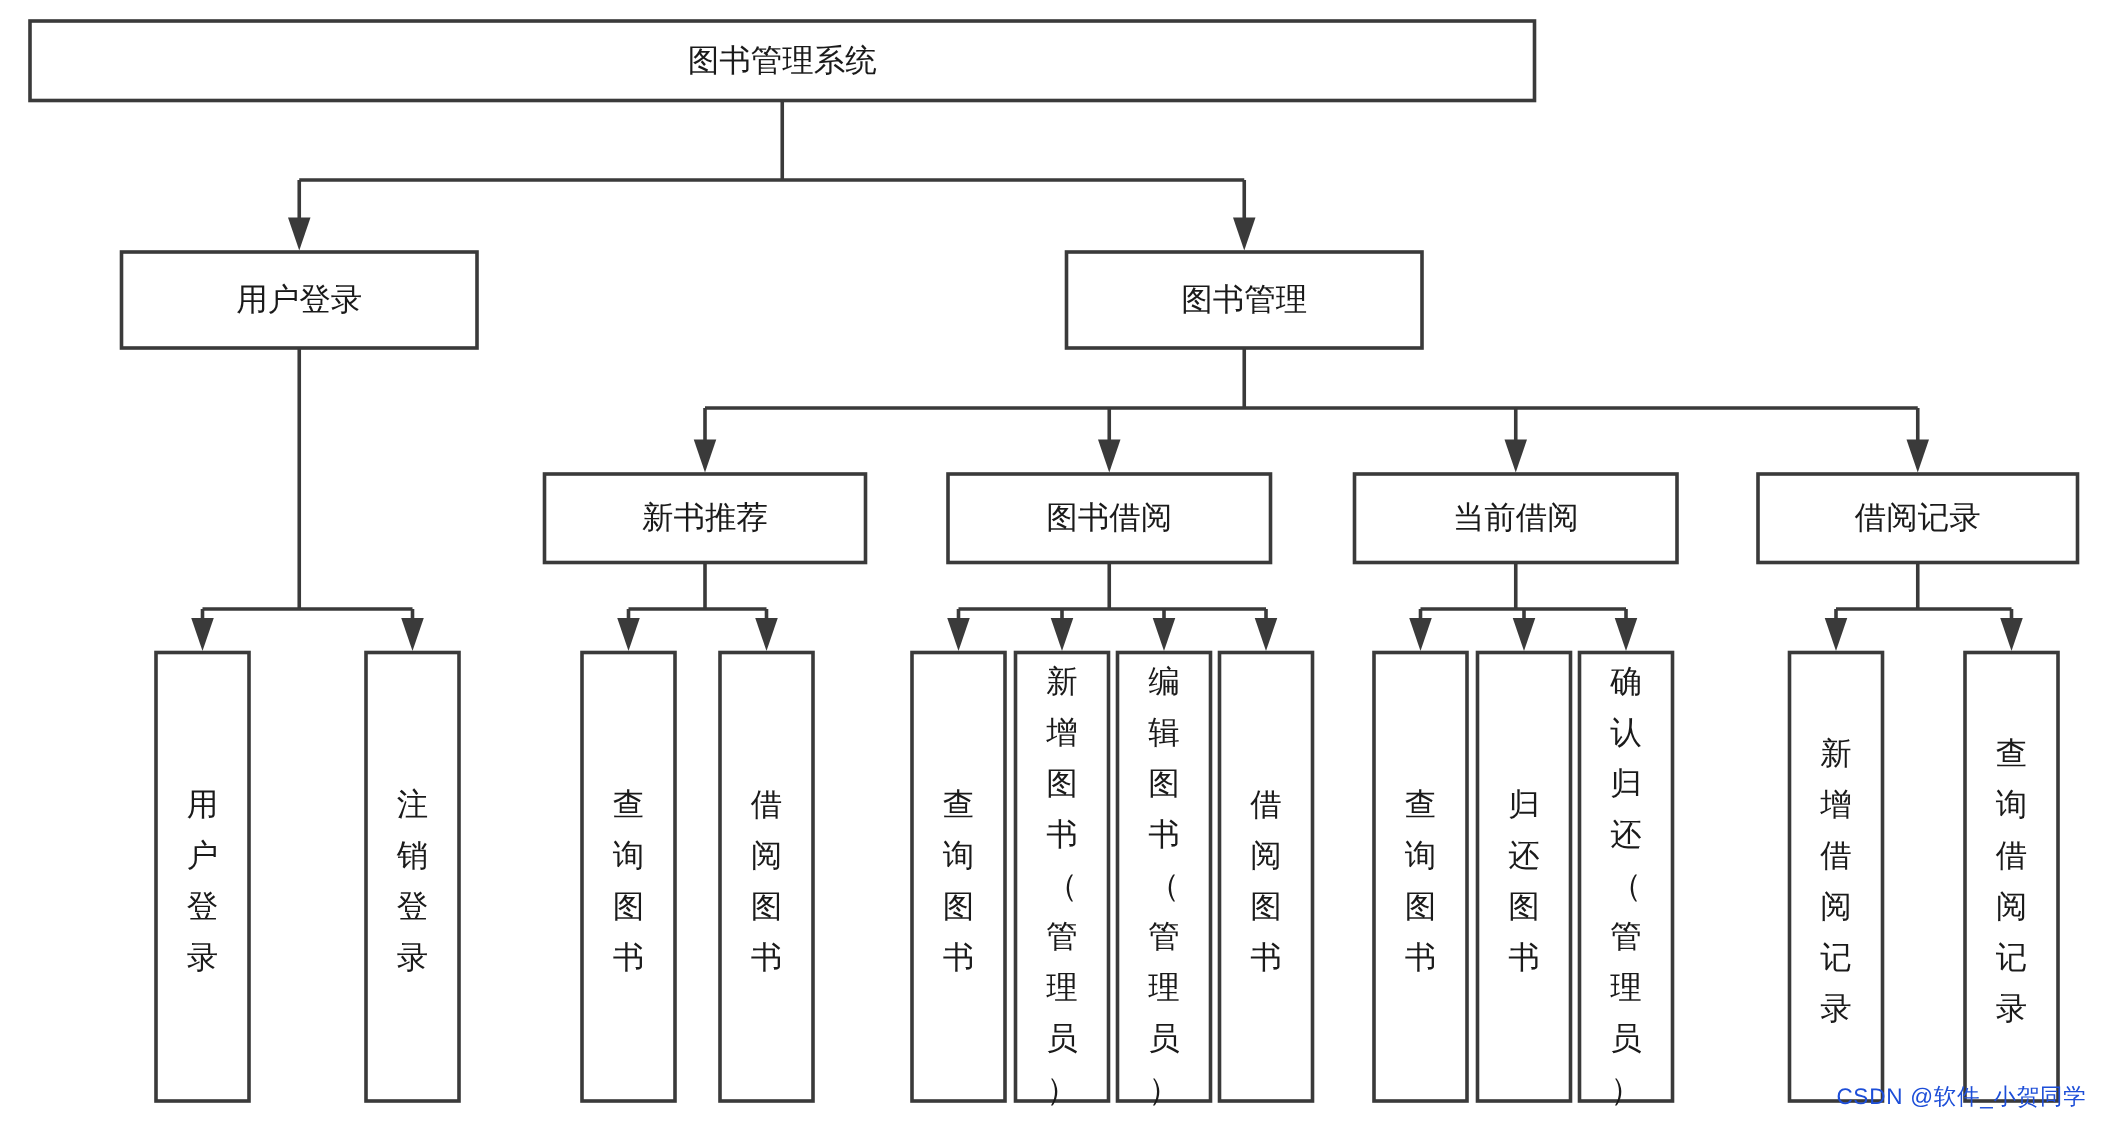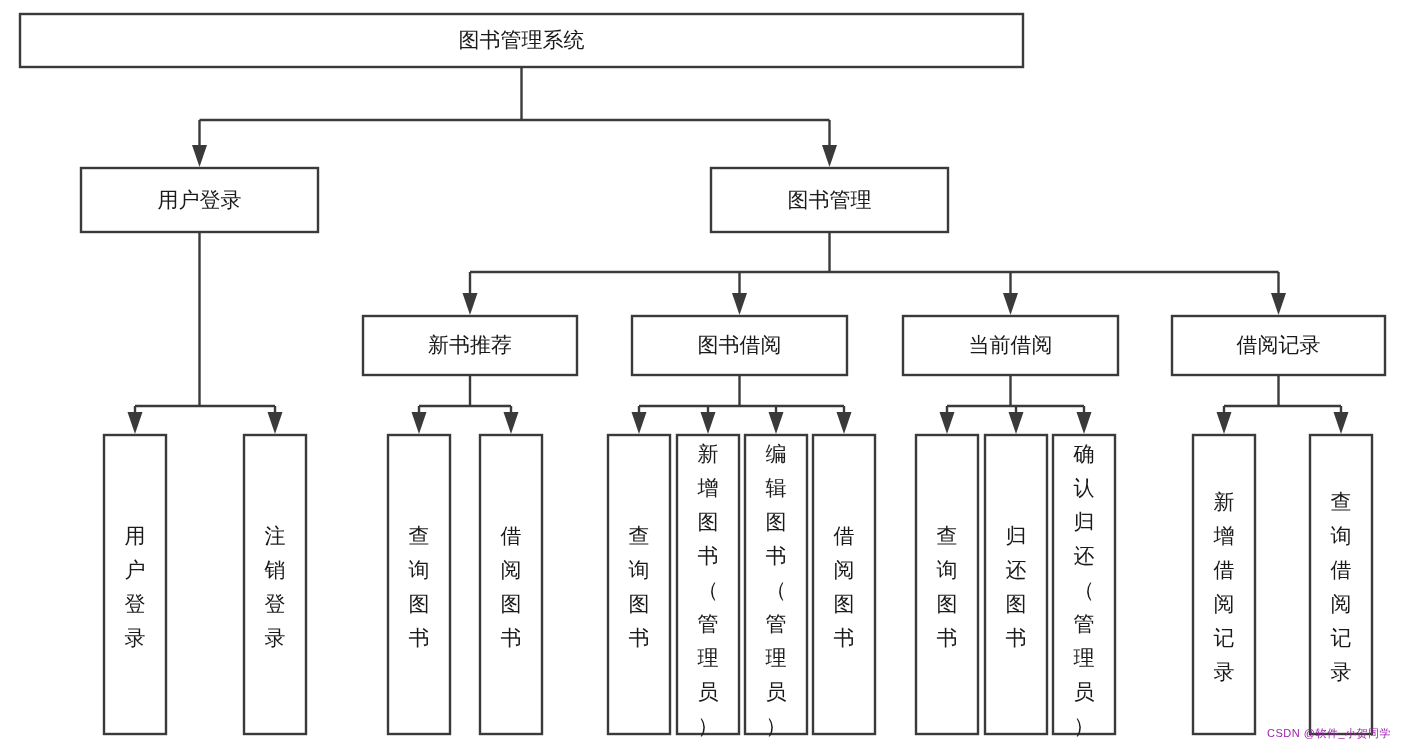--- a/index.html
+++ b/index.html
@@ -51,22 +51,22 @@
     font-family: "Liberation Sans", "DejaVu Sans", sans-serif;
     font-size: 21px;
     fill: #1a1a1a;
     text-anchor: middle;
   }
   .watermark {
     position: absolute;
     right: 14px;
     bottom: 6px;
     font-family: "Liberation Sans", "DejaVu Sans", sans-serif;
-    font-size: 11px;
-    color: #a21caf;
+    font-size: 15px;
+    color: #1d4ed8;
     letter-spacing: 0.5px;
     white-space: nowrap;
     user-select: none;
     margin-top: 16px;
   }
 </style>
 </head>
 <body>
 
 <div id="diagram-root">

